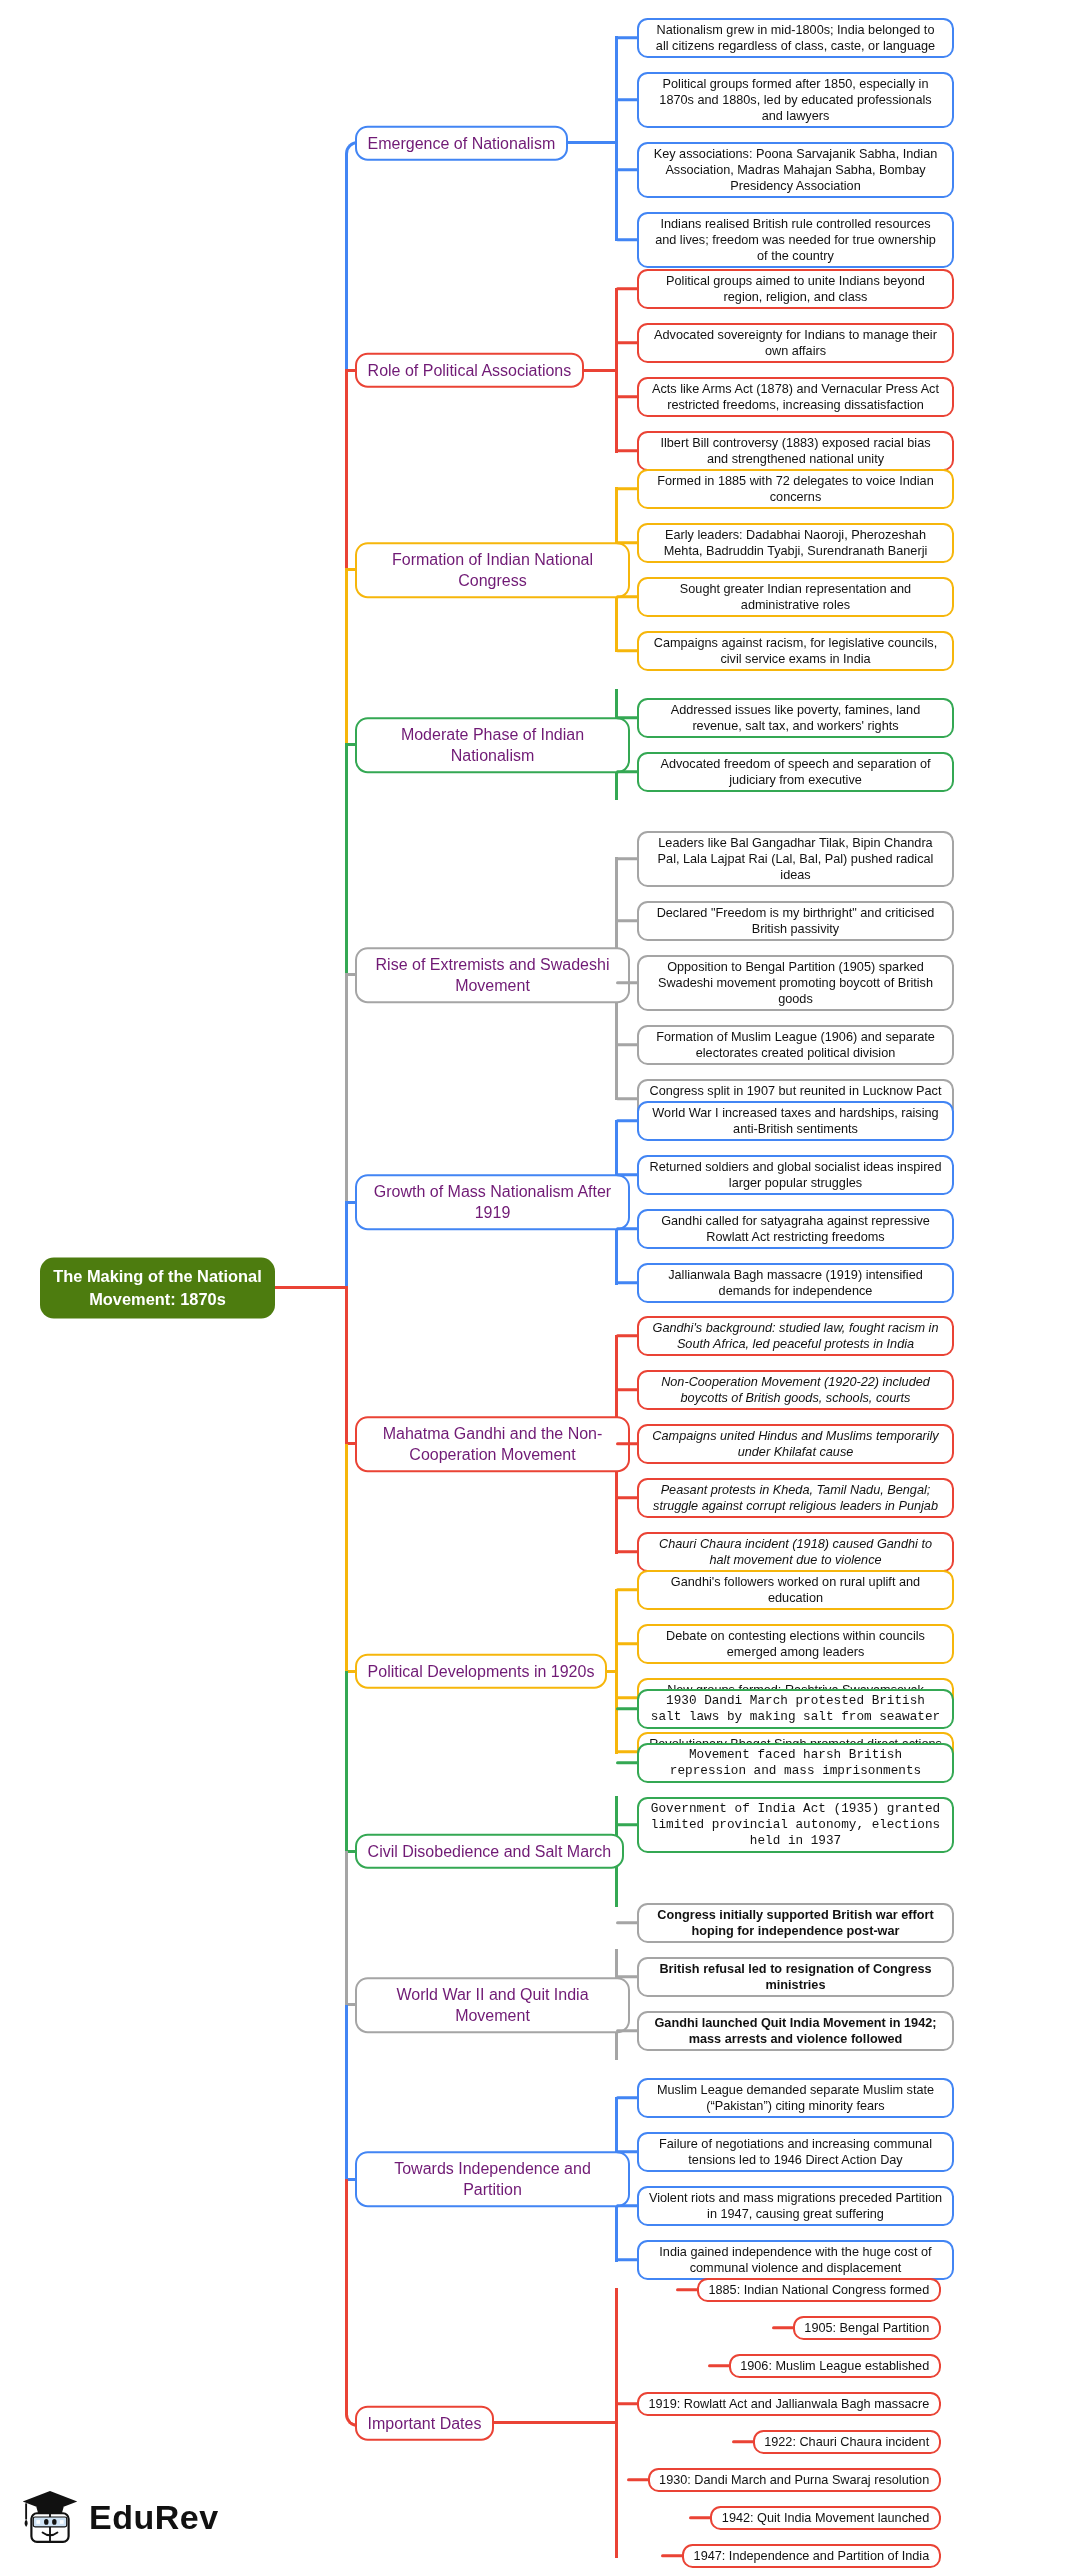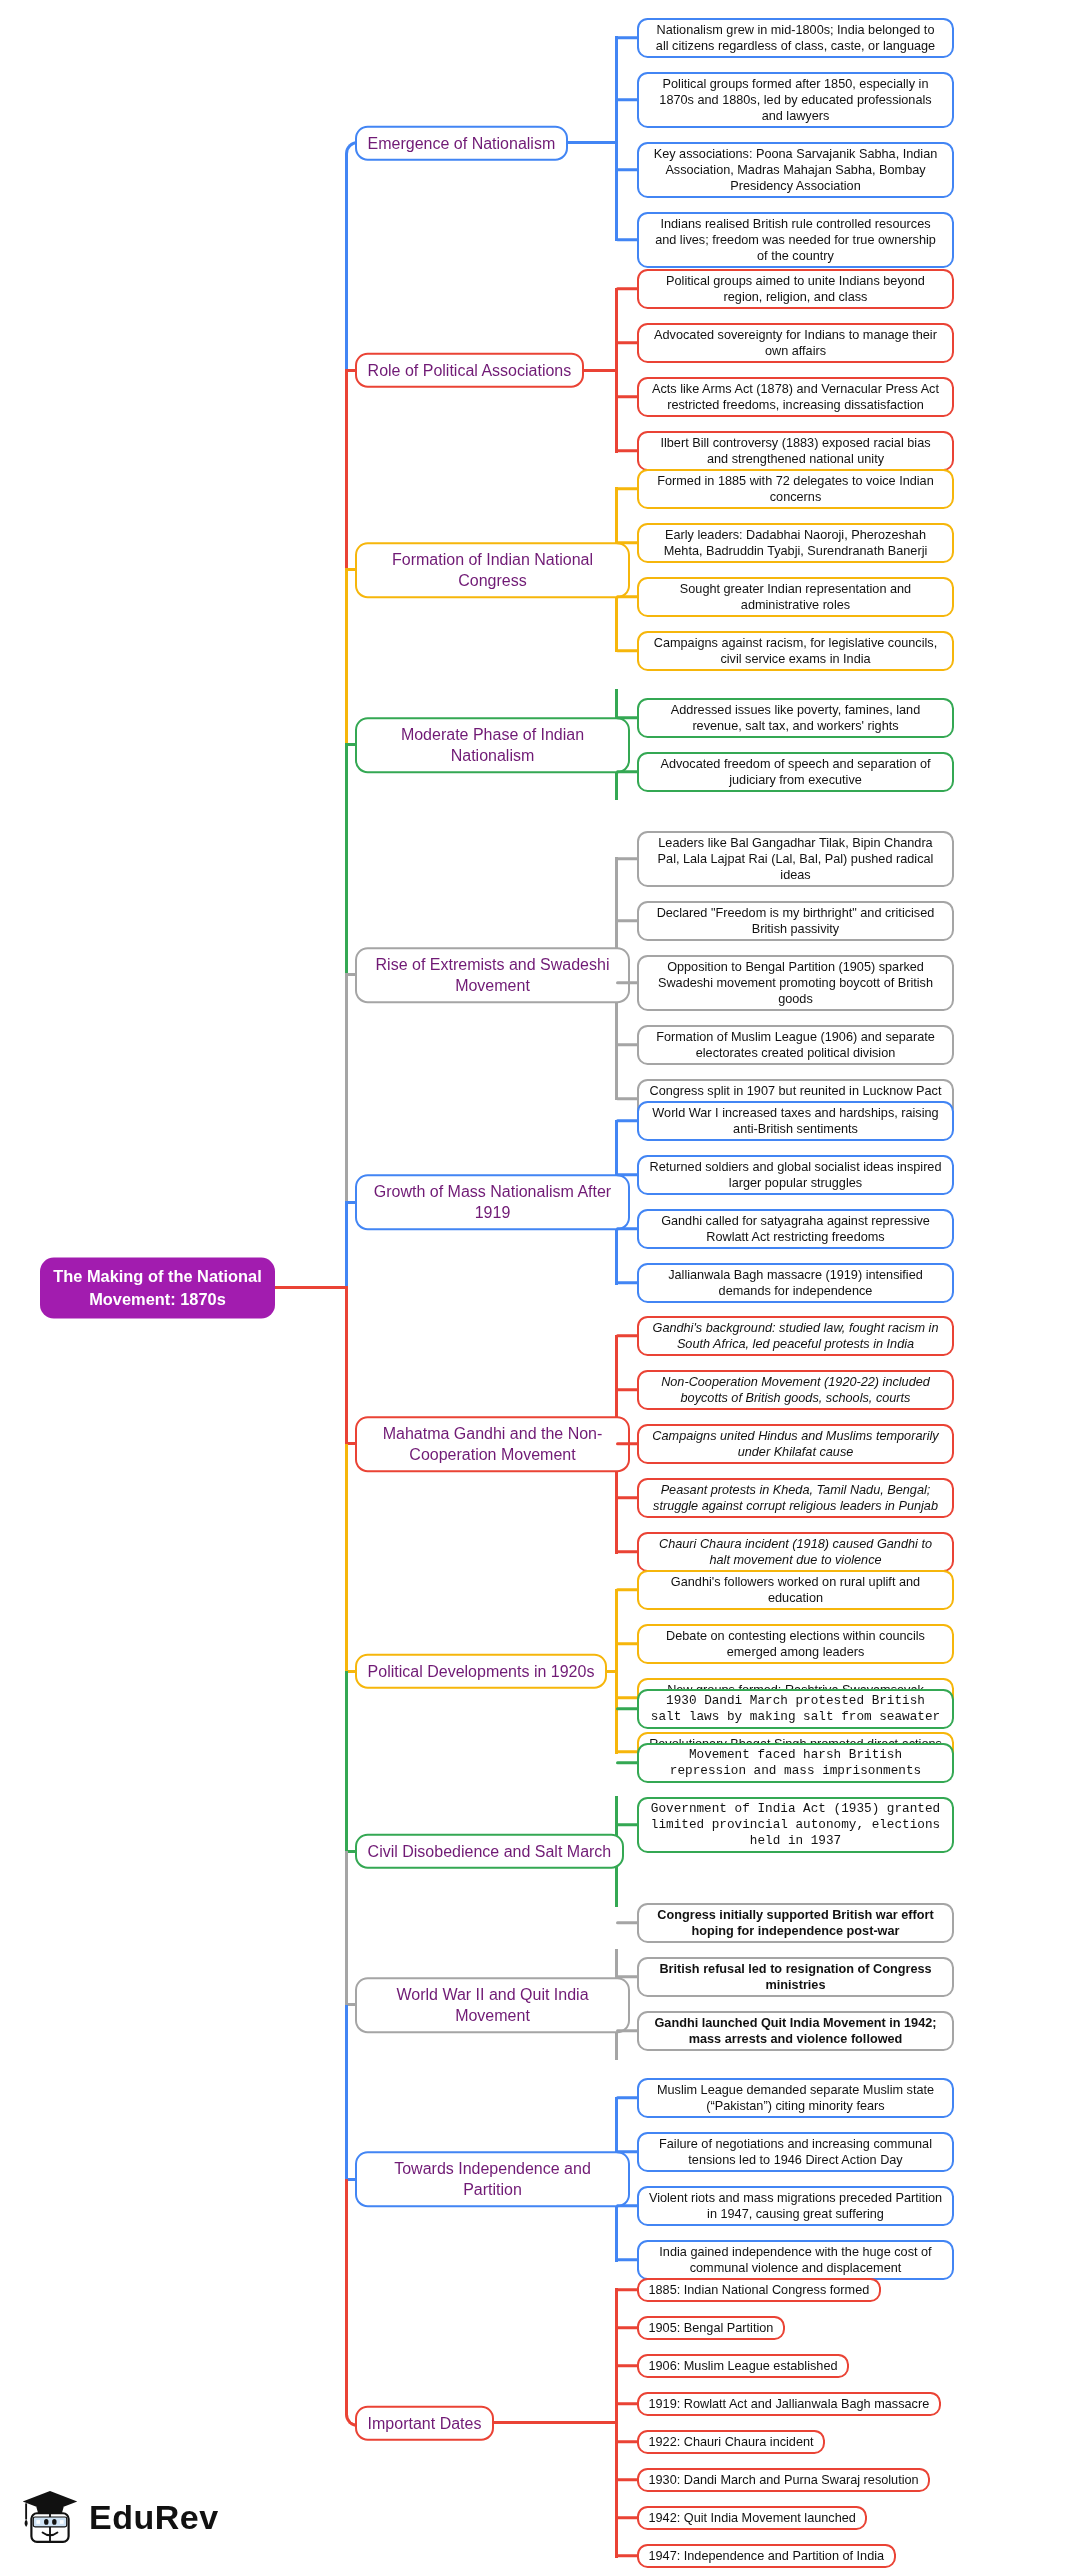--- a/index.html
+++ b/index.html
@@ -2,28 +2,28 @@
 <html style="font-size:8.5px"><head>
 <meta charset="utf-8">
 <title>Mind Map</title>
 <style>
   html,body{margin:0;padding:0;background:#ffffff;}
   #map{position:relative;width:1071px;height:2576px;background:#ffffff;overflow:hidden;
        font-family:"Liberation Sans","DejaVu Sans",sans-serif;}
   #connector-layer{position:absolute;inset:0;z-index:0;}
   .conn{position:absolute;}
   .root{position:absolute;left:40px;width:235px;top:1288px;transform:translateY(-50%);
-        background:#a21caf;color:#ffffff;border-radius:13.8px;padding:7.4px 10.6px;
+        background:#4d7c0f;color:#ffffff;border-radius:13.8px;padding:7.4px 10.6px;
         text-align:center;font-size:16.4px;font-weight:bold;line-height:23px;z-index:2;box-sizing:border-box;}
   .topic{position:absolute;left:355px;transform:translateY(-50%);z-index:2;
          background:#ffffff;border:2.6px solid var(--c,#888);border-radius:12.7px;
          padding:4.8px 10.6px;font-size:16px;line-height:21px;text-align:center;
          width:fit-content;max-width:275px;box-sizing:border-box;color:#701a75;}
   .children{position:absolute;left:637px;transform:translateY(-50%);z-index:2;
-            display:flex;flex-direction:column;gap:13.8px;align-items:flex-start;}
+            display:flex;flex-direction:column;gap:13.8px;align-items:flex-end;}
   .leaf{position:relative;background:#ffffff;border:2.1px solid var(--c,#888);border-radius:10.6px;
         padding:2.1px 9.5px;font-size:12.7px;line-height:16px;text-align:center;color:#111;
         width:fit-content;max-width:317px;box-sizing:border-box;}
   .leaf::before{content:"";position:absolute;left:-23px;top:50%;transform:translateY(-50%);
         width:23px;height:3.2px;background:var(--c,#888);border-radius:1.6px;}
   #logo{position:absolute;left:18.5px;top:2486px;display:flex;align-items:center;gap:8.5px;z-index:2;}
   #logo .wordmark{font-size:34px;font-weight:bold;color:#111;letter-spacing:0.5px;}
 </style>
 </head>
 <body>

